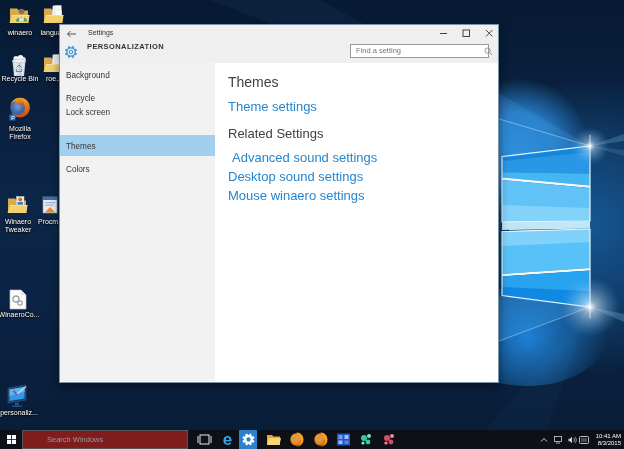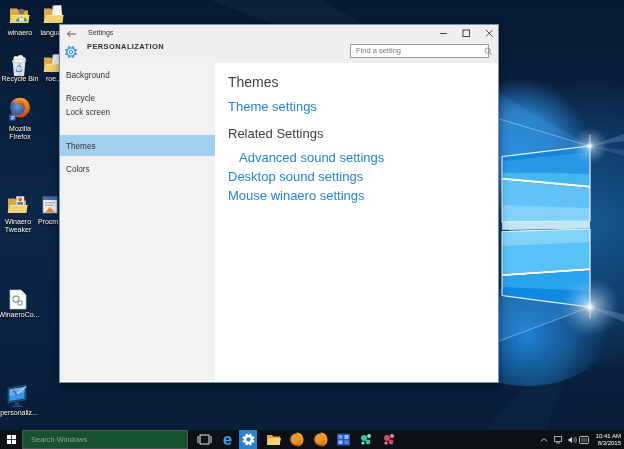--- a/index.html
+++ b/index.html
@@ -8,21 +8,21 @@
 #titlebar{position:absolute;left:0;top:0;width:100%;height:16px;background:#efefef;}
 #header{position:absolute;left:0;top:16px;width:100%;height:22px;background:#efefef;}
 #sidebar{position:absolute;left:0;top:38px;width:155px;height:318px;background:#f2f2f2;}
 .navitem{position:absolute;left:6px;font-size:8.2px;color:#333;}
 #selbar{position:absolute;left:0;top:71.5px;width:155px;height:21px;background:#a2cfee;}
 #content{position:absolute;left:155px;top:38px;right:0;bottom:0;background:#fff;}
 .h1{position:absolute;font-size:14px;color:#404040;}
 .lnk{position:absolute;font-size:13px;color:#2585cd;}
 #searchbox{position:absolute;left:290px;top:3px;width:139px;height:14px;background:#fff;border:1px solid #999;box-sizing:border-box;font-size:7.5px;color:#777;line-height:12px;padding-left:5px;}
 #taskbar{position:absolute;left:0;top:430px;width:624px;height:19px;background:#0d1016;transform:translateZ(0);}
-#tsearch{position:absolute;left:22px;top:0;width:166px;height:19px;background:#14532d;border:1px solid #55555a;box-sizing:border-box;color:#9a9a9a;font-size:7.5px;line-height:17px;padding-left:8px;transform:translateZ(0);}
+#tsearch{position:absolute;left:22px;top:0;width:166px;height:19px;background:#7f1d1d;border:1px solid #55555a;box-sizing:border-box;color:#9a9a9a;font-size:7.5px;line-height:17px;padding-left:24px;transform:translateZ(0);}
 .tico{position:absolute;top:0;width:19px;height:19px;}
 #clock{position:absolute;right:3px;top:2.5px;color:#fff;font-size:6px;line-height:7px;text-align:right;transform:translateZ(0);}
 </style></head>
 <body>
 <div id="screen">
 <svg class="abs" style="left:0;top:0" width="624" height="449" viewBox="0 0 624 449">
 <defs>
 <linearGradient id="sky" x1="0" y1="0" x2="0" y2="449" gradientUnits="userSpaceOnUse">
  <stop offset="0" stop-color="#071a33"></stop>
           <stop offset="0.45" stop-color="#0c2648"></stop>
@@ -262,21 +262,21 @@
 <div class="navitem" style="top:7.5px">Background</div>
 <div class="navitem" style="top:31px">Recycle</div>
 <div class="navitem" style="top:45px">Lock screen</div>
 <div class="navitem" style="top:78.5px">Themes</div>
 <div class="navitem" style="top:102px">Colors</div>
 </div>
 <div id="content">
 <div class="h1" style="left:13px;top:11px">Themes</div>
 <div class="lnk" style="left:13px;top:36px">Theme settings</div>
 <div class="h1" style="left:13px;top:63px;font-size:13px">Related Settings</div>
-<div class="lnk" style="left:24px;top:87px">Advanced sound settings</div>
+<div class="lnk" style="left:17px;top:87px">Advanced sound settings</div>
 <div class="lnk" style="left:13px;top:106px">Desktop sound settings</div>
 <div class="lnk" style="left:13px;top:125px">Mouse winaero settings</div>
 </div>
 </div>
 <div id="taskbar">
 <svg class="abs" style="left:7px;top:5px" width="9" height="9" viewBox="0 0 9 9">
         <rect x="0" y="0" width="4.1" height="4.1" fill="#fff"></rect>
         <rect x="4.9" y="0" width="4.1" height="4.1" fill="#fff"></rect>
         <rect x="0" y="4.9" width="4.1" height="4.1" fill="#fff"></rect>
         <rect x="4.9" y="4.9" width="4.1" height="4.1" fill="#fff"></rect>

